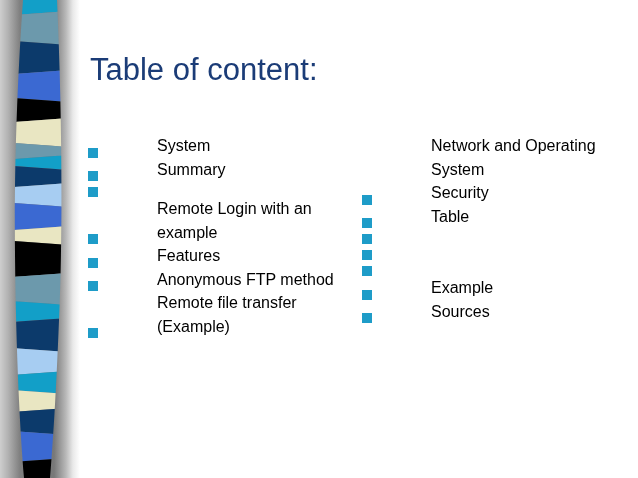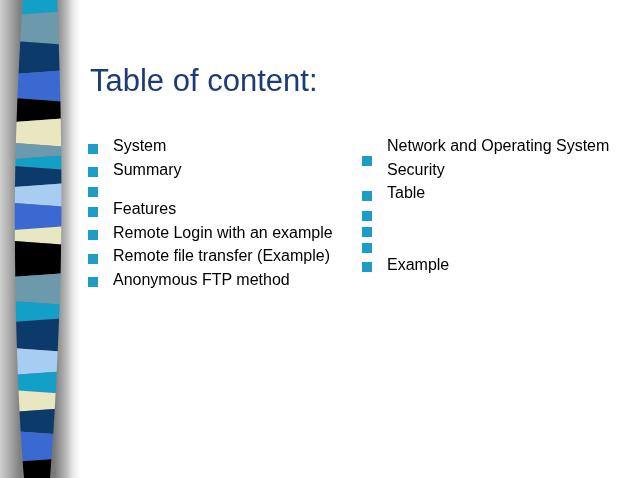--- a/index.html
+++ b/index.html
@@ -21,39 +21,40 @@
     left: 0; top: 0;
     width: 82px; height: 478px;
     background: linear-gradient(90deg,
       #cecece 0px, #b2b2b2 8px, #7f7f7f 20px,
       #787878 54px, #b9b9b9 66px, #e9e9e9 73px, #ffffff 80px);
   }
   .ribbon-svg { display: block; }
   
   .title {
     position: absolute;
-    left: 90px; top: 63px;
+    left: 90px; top: 52px;
     margin: 0;
     font-size: 31px;
     font-weight: 400;
     line-height: 36px;
     letter-spacing: 0;
     color: var(--title_color, #1b3c77);
     white-space: nowrap;
   }
   
   .col {
     position: absolute;
     top: 134px;
   }
   .col-left  { left: 88px;  width: 256px; }
   .col-right { left: 362px; width: 256px; }
   .toc-item {
     display: flex;
-    align-items: center;
+    align-items: flex-end;
+    gap: 44px;
   }
   .bullet {
     flex: none;
     width: 10px; height: 10px;
     margin-top: 6px;
     margin-right: 15px;
     background: var(--bullet_color, #1e9cc8);
   }
   .toc-text {
     display: block;
@@ -113,33 +114,33 @@
       </div>
       <div class="toc-item">
         <span class="bullet"></span>
         <span class="toc-text">Summary</span>
       </div>
       <div class="toc-item">
         <span class="bullet"></span>
       </div>
       <div class="toc-item">
         <span class="bullet"></span>
+        <span class="toc-text">Remote Login with an example</span>
+      </div>
+      <div class="toc-item">
+        <span class="bullet"></span>
         <span class="toc-text">Features</span>
       </div>
       <div class="toc-item">
         <span class="bullet"></span>
-        <span class="toc-text">Remote Login with an example</span>
+        <span class="toc-text">Anonymous FTP method</span>
       </div>
       <div class="toc-item">
         <span class="bullet"></span>
         <span class="toc-text">Remote file transfer (Example)</span>
-      </div>
-      <div class="toc-item">
-        <span class="bullet"></span>
-        <span class="toc-text">Anonymous FTP method</span>
       </div>
     </div>
 
   <div class="col col-right" id="col-right">
       <div class="toc-item">
         <span class="bullet"></span>
         <span class="toc-text">Network and Operating System
 Security</span>
       </div>
       <div class="toc-item">
@@ -152,15 +153,19 @@
       <div class="toc-item">
         <span class="bullet"></span>
       </div>
       <div class="toc-item">
         <span class="bullet"></span>
       </div>
       <div class="toc-item">
         <span class="bullet"></span>
         <span class="toc-text">Example</span>
       </div>
+      <div class="toc-item">
+        <span class="bullet"></span>
+        <span class="toc-text">Sources</span>
+      </div>
     </div>
 
 </div>
 
 </body></html>

